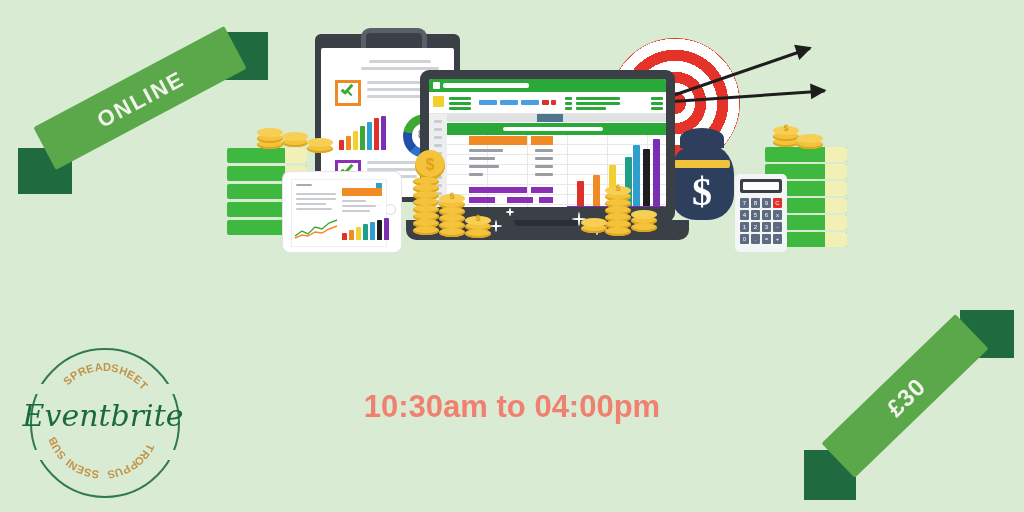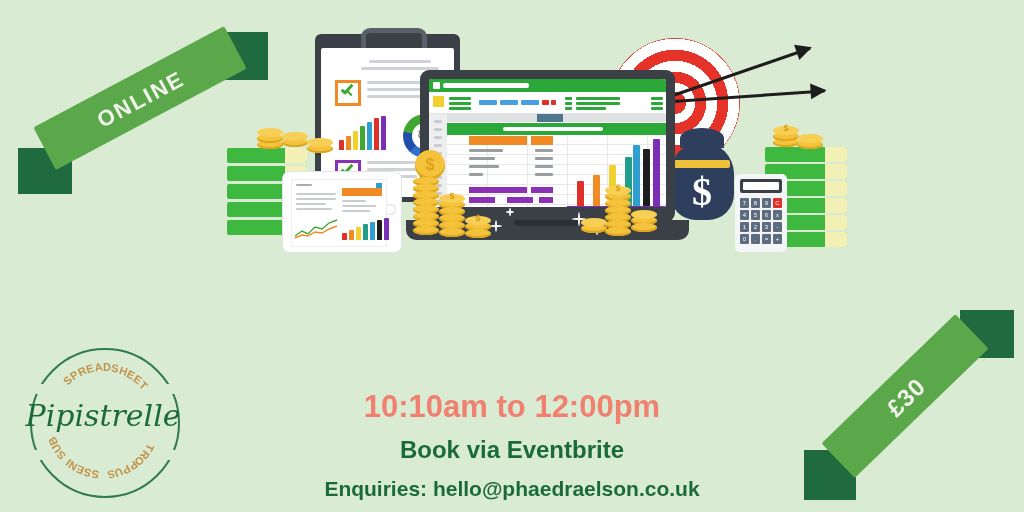--- a/index.html
+++ b/index.html
@@ -502,20 +502,18 @@
         <span class="arc-char" style="transform: rotate(4.25deg) translate(0px, 60px) rotate(180deg);">S</span>
         <span class="arc-char" style="transform: rotate(-4.25deg) translate(0px, 60px) rotate(180deg);"> </span>
         <span class="arc-char" style="transform: rotate(-12.75deg) translate(0px, 60px) rotate(180deg);">S</span>
         <span class="arc-char" style="transform: rotate(-21.25deg) translate(0px, 60px) rotate(180deg);">U</span>
         <span class="arc-char" style="transform: rotate(-29.75deg) translate(0px, 60px) rotate(180deg);">P</span>
         <span class="arc-char" style="transform: rotate(-38.25deg) translate(0px, 60px) rotate(180deg);">P</span>
         <span class="arc-char" style="transform: rotate(-46.75deg) translate(0px, 60px) rotate(180deg);">O</span>
         <span class="arc-char" style="transform: rotate(-55.25deg) translate(0px, 60px) rotate(180deg);">R</span>
         <span class="arc-char" style="transform: rotate(-63.75deg) translate(0px, 60px) rotate(180deg);">T</span>
       </div>
-    <div class="logo-script">Pipistrelle</div>
+    <div class="logo-script">Eventbrite</div>
   </div>
 
-  <div class="dateline" id="date2">10:10am to 12:00pm</div>
-  <div class="booking">Book via Eventbrite</div>
-  <div class="enquiry">Enquiries: hello@phaedraelson.co.uk</div>
+  <div class="dateline" id="date2">10:30am to 04:00pm</div>
 
 </div>
 
 </body></html>

